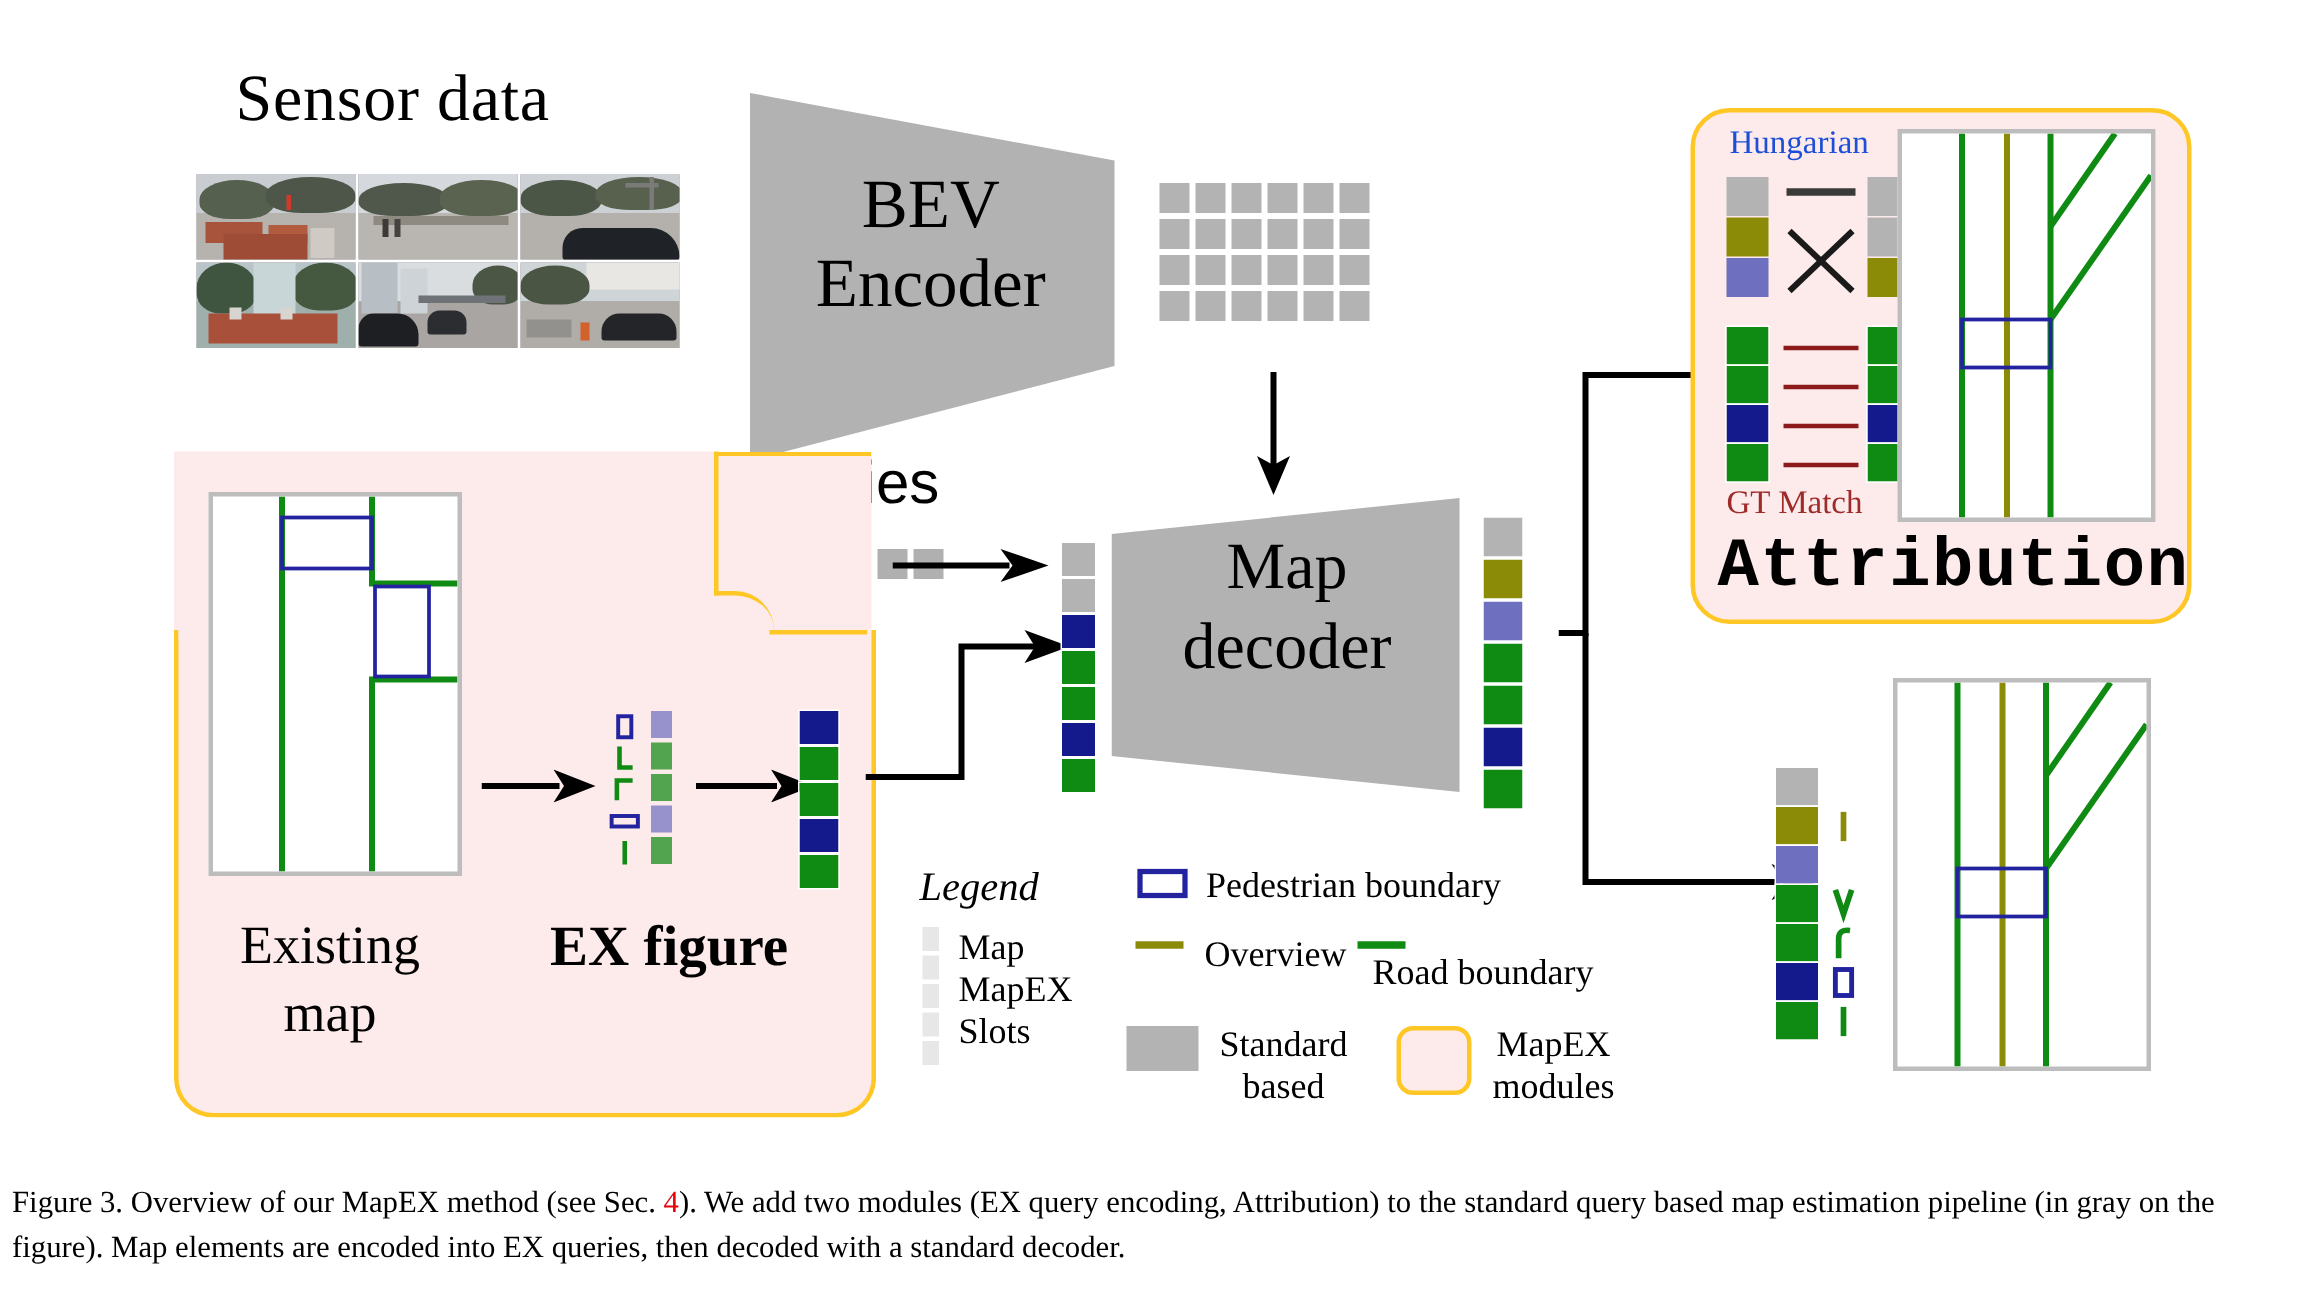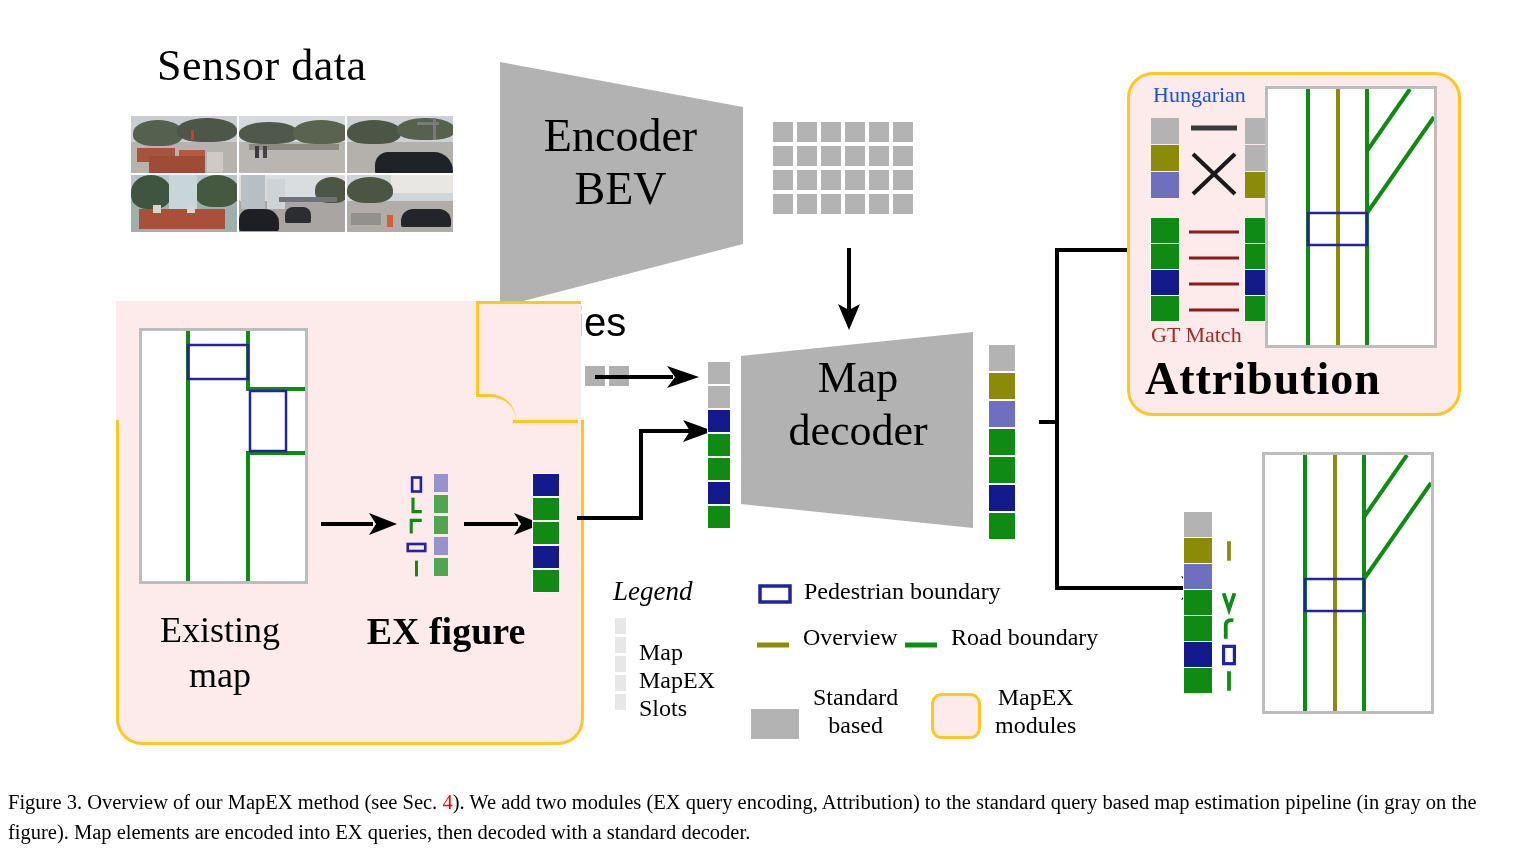--- a/index.html
+++ b/index.html
@@ -42,21 +42,21 @@
 
   
   .mapbox{background:#ffffff;border:3px solid #bdbdbd;position:absolute;}
 
   .hung-label{color:#1d4ed8;font-size:22px;}
   .gt-label{color:#9e2a2a;font-size:22px;}
   #attribution-word{font-size:46px;font-weight:bold;letter-spacing:1px;}
 
   
   #legend{left:596px;top:572px;width:470px;height:170px;font-size:24px;}
-  .lg-row{position:absolute;display:flex;align-items:flex-end;}
+  .lg-row{position:absolute;display:flex;align-items:flex-start;}
   .lg-txt{white-space:nowrap;}
 
   
   #caption{position:absolute;left:8px;top:788px;width:1520px;font-size:20.5px;line-height:1.45;}
   .red{color:#e8000b;}
 </style>
 </head>
 <body>
 
 <div class="fig">
@@ -121,22 +121,22 @@
       <i style="left:54px;top:34px;width:50px;height:18px;background:#232528;border-radius:12px 12px 2px 2px"></i>
       <i style="left:4px;top:38px;width:30px;height:12px;background:#93918d"></i>
       <i style="left:40px;top:40px;width:6px;height:12px;background:#d2612c"></i>
     </div>
   </div>
 
   <svg class="abs trap" style="left:478px;top:62px;width:250px;height:250px">
     <polygon points="5,0 248,45 248,182 5,245" class="gray"></polygon>
   </svg>
   <div class="abs serif" style="left:496px;top:110px;width:215px;text-align:center;font-size:46px;line-height:1.15;">
+    <div>BEV</div>
     <div>Encoder</div>
-    <div>BEV</div>
   </div>
 
   <div class="abs" id="bev-grid">
       <span style="background: rgb(179, 179, 179);"></span>
       <span style="background: rgb(179, 179, 179);"></span>
       <span style="background: rgb(179, 179, 179);"></span>
       <span style="background: rgb(179, 179, 179);"></span>
       <span style="background: rgb(179, 179, 179);"></span>
       <span style="background: rgb(179, 179, 179);"></span>
       <span style="background: rgb(179, 179, 179);"></span>
@@ -352,21 +352,21 @@
       <div style="height: 26px; line-height: 0;"><svg width="26" height="26" viewBox="0 0 24 24">
           <rect x="7" y="4" width="10" height="16" stroke="#2323a0" stroke-width="3" fill="none"></rect>
         </svg></div>
       <div style="height: 26px; line-height: 0;"><svg width="26" height="26" viewBox="0 0 24 24">
           <line x1="12" y1="3" x2="12" y2="21" stroke="#0f8a12" stroke-width="3.5"></line>
         </svg></div>
     </div>
 
   <div class="abs serif gt-label" style="left:1134px;top:322px;">GT Match</div>
 
-  <div class="abs serif" id="attribution-word" style="left:1128px;top:352px;">Attribution</div>
+  <div class="abs serif" id="attribution-word" style="left:1128px;top:352px;font-family:Liberation Mono, monospace;">Attribution</div>
 
   <div class="mapbox" style="left:1248px;top:86px;width:166px;height:256px;">
     <svg style="width:100%;height:100%;display:block" viewBox="0 0 166 256" preserveAspectRatio="none">
       <line x1="40" y1="0" x2="40" y2="256" stroke="#0f8a12" stroke-width="4"></line>
       <line x1="70" y1="0" x2="70" y2="256" stroke="#8b8b08" stroke-width="4"></line>
       <line x1="99" y1="0" x2="99" y2="256" stroke="#0f8a12" stroke-width="4"></line>
       <line x1="99" y1="62" x2="142" y2="0" stroke="#0f8a12" stroke-width="4"></line>
       <line x1="99" y1="124" x2="166" y2="28" stroke="#0f8a12" stroke-width="4"></line>
       <rect x="40" y="124" width="59" height="32" stroke="#2323a0" stroke-width="2.5" fill="none"></rect>
     </svg>
@@ -439,21 +439,21 @@
       </span>
     </div>
 
     <div class="lg-row" style="left:142px;top:52px;">
       <svg width="36" height="12">
         <line x1="2" y1="6" x2="34" y2="6" stroke="#8b8b08" stroke-width="5"></line>
       </svg>
       <span class="lg-txt" style="margin-left:12px;">Overview</span>
     </div>
 
-    <div class="lg-row" style="left:290px;top:52px;">
+    <div class="lg-row" style="left:290px;top:52px;flex-direction:column;">
       <svg width="36" height="12">
         <line x1="2" y1="6" x2="34" y2="6" stroke="#0f8a12" stroke-width="5"></line>
       </svg>
       <span class="lg-txt" style="margin-left:12px;">Road boundary</span>
     </div>
 
     <div class="lg-row" style="left:138px;top:112px;">
       <span style="display:block;width:48px;height:30px;background:#b3b3b3;"></span>
       <span style="margin-left:14px;line-height:1.15;display:inline-block;text-align:center;">
         <span style="display:block">Standard</span>

